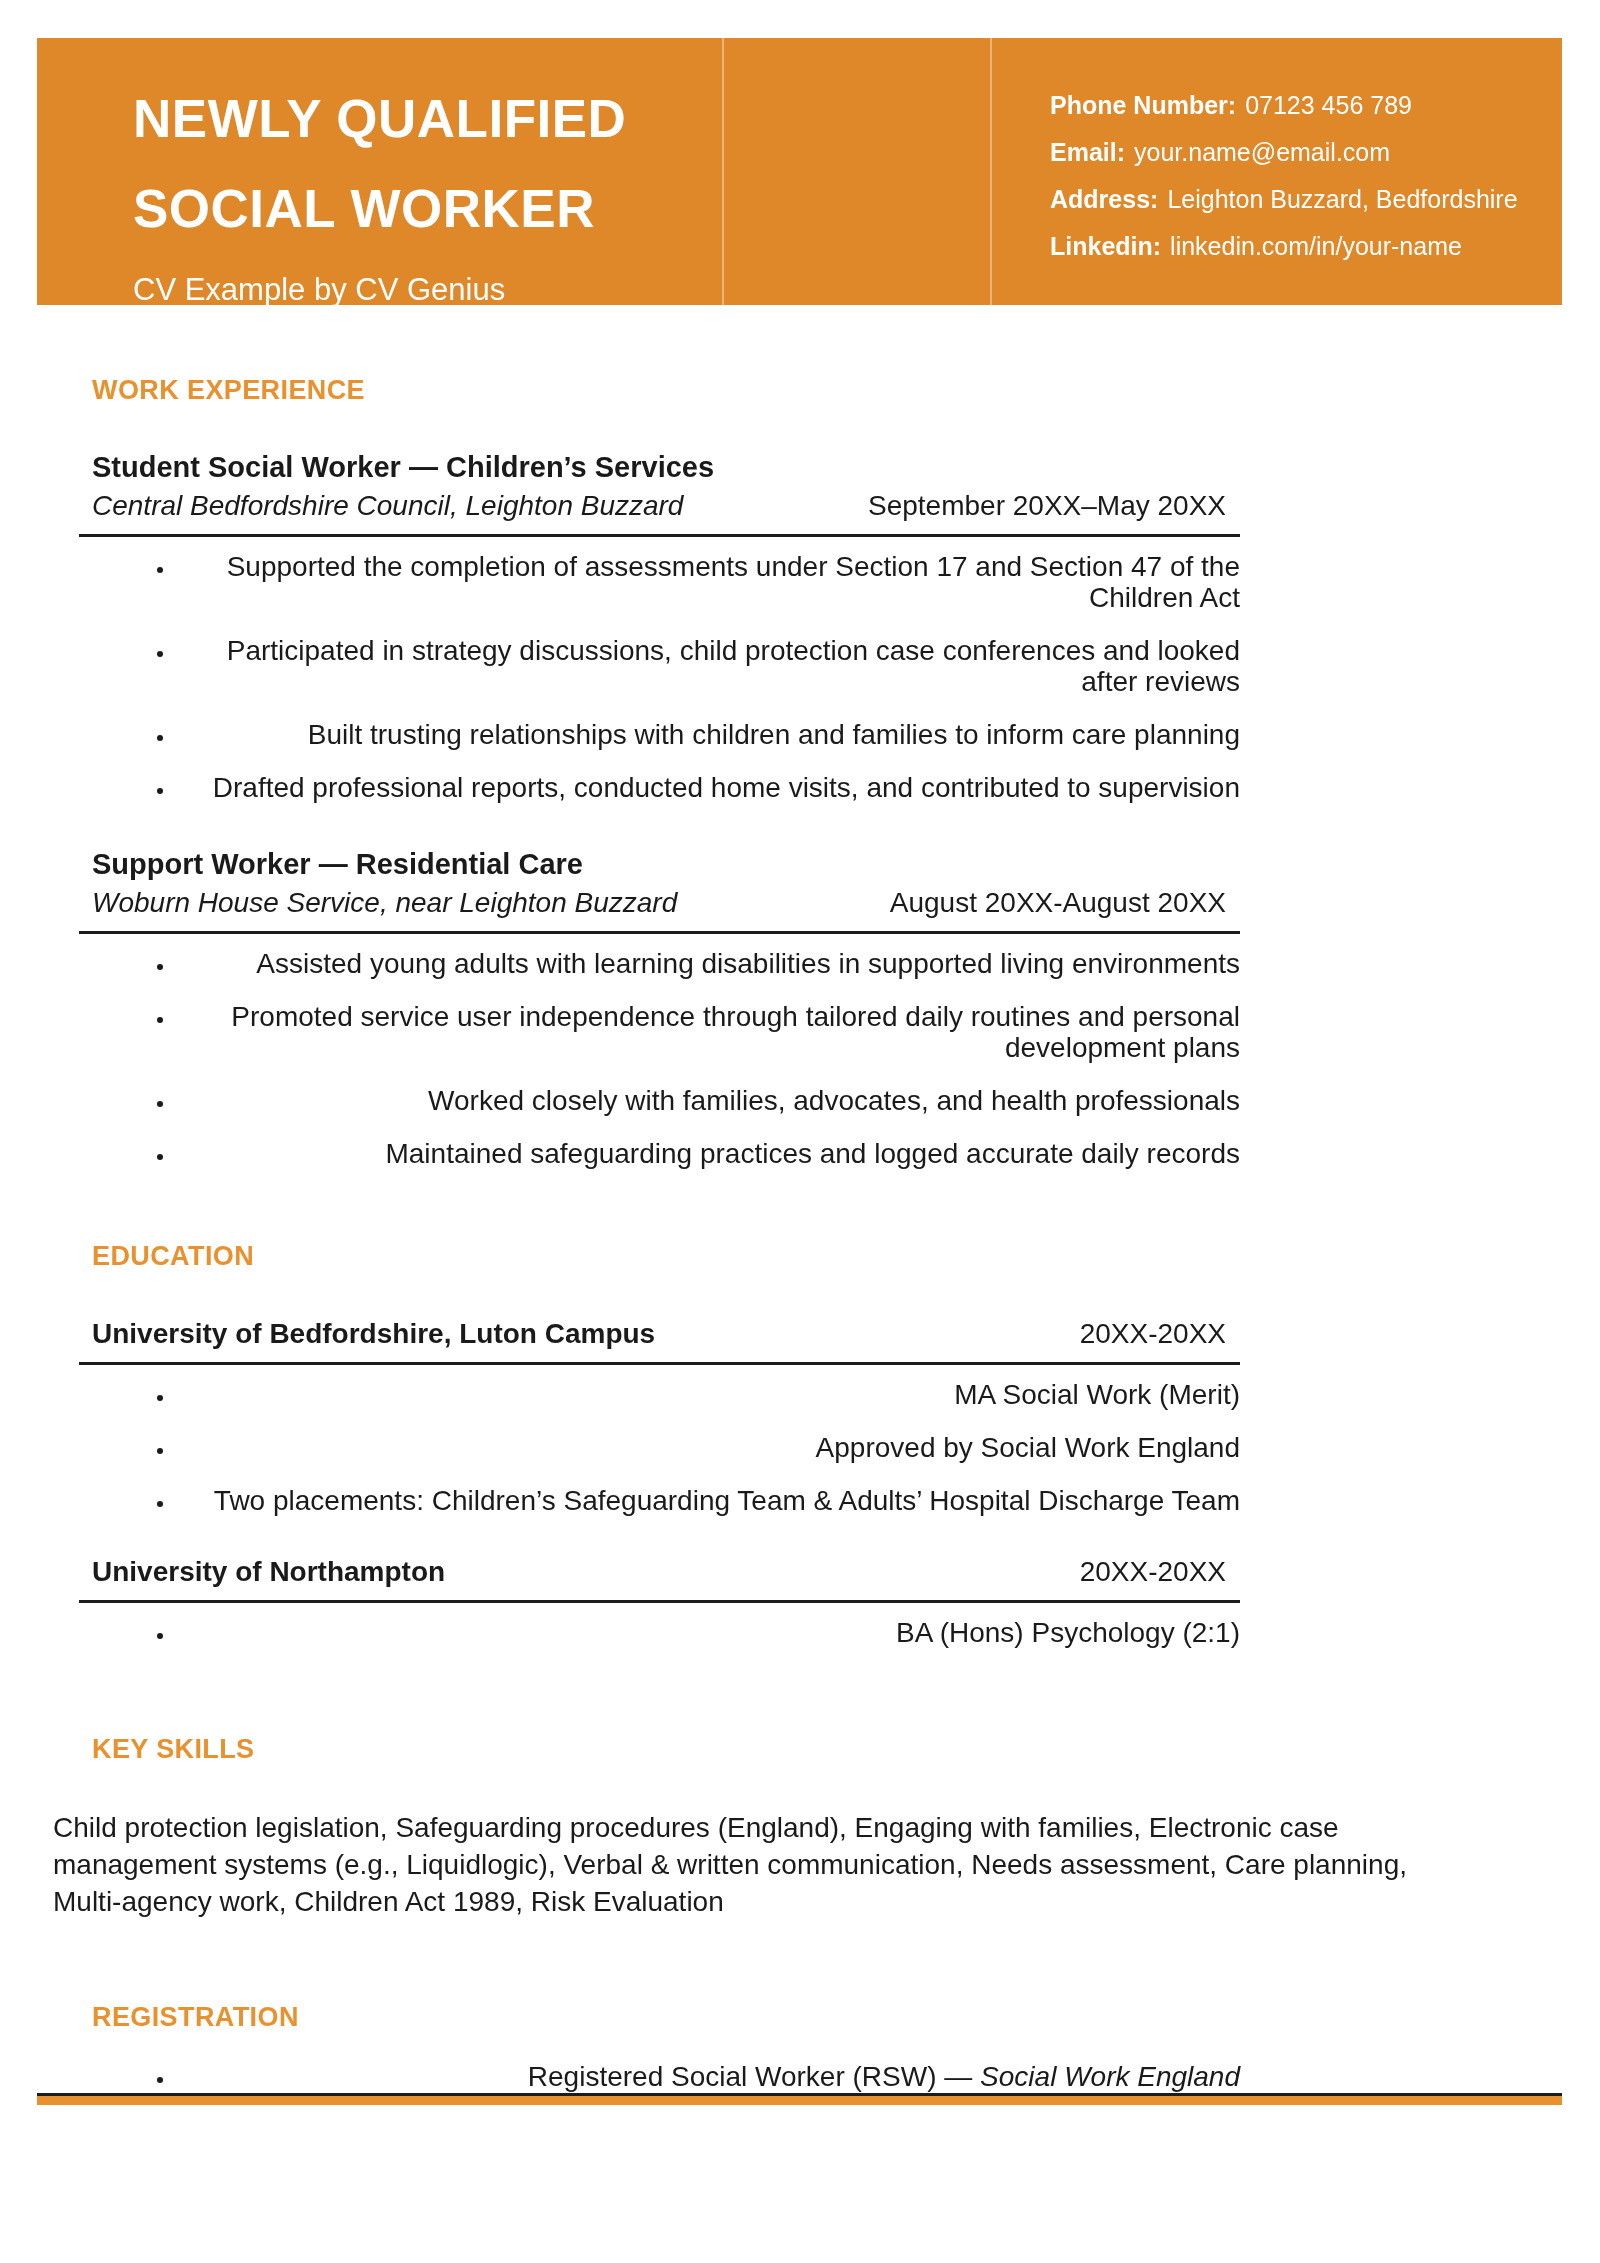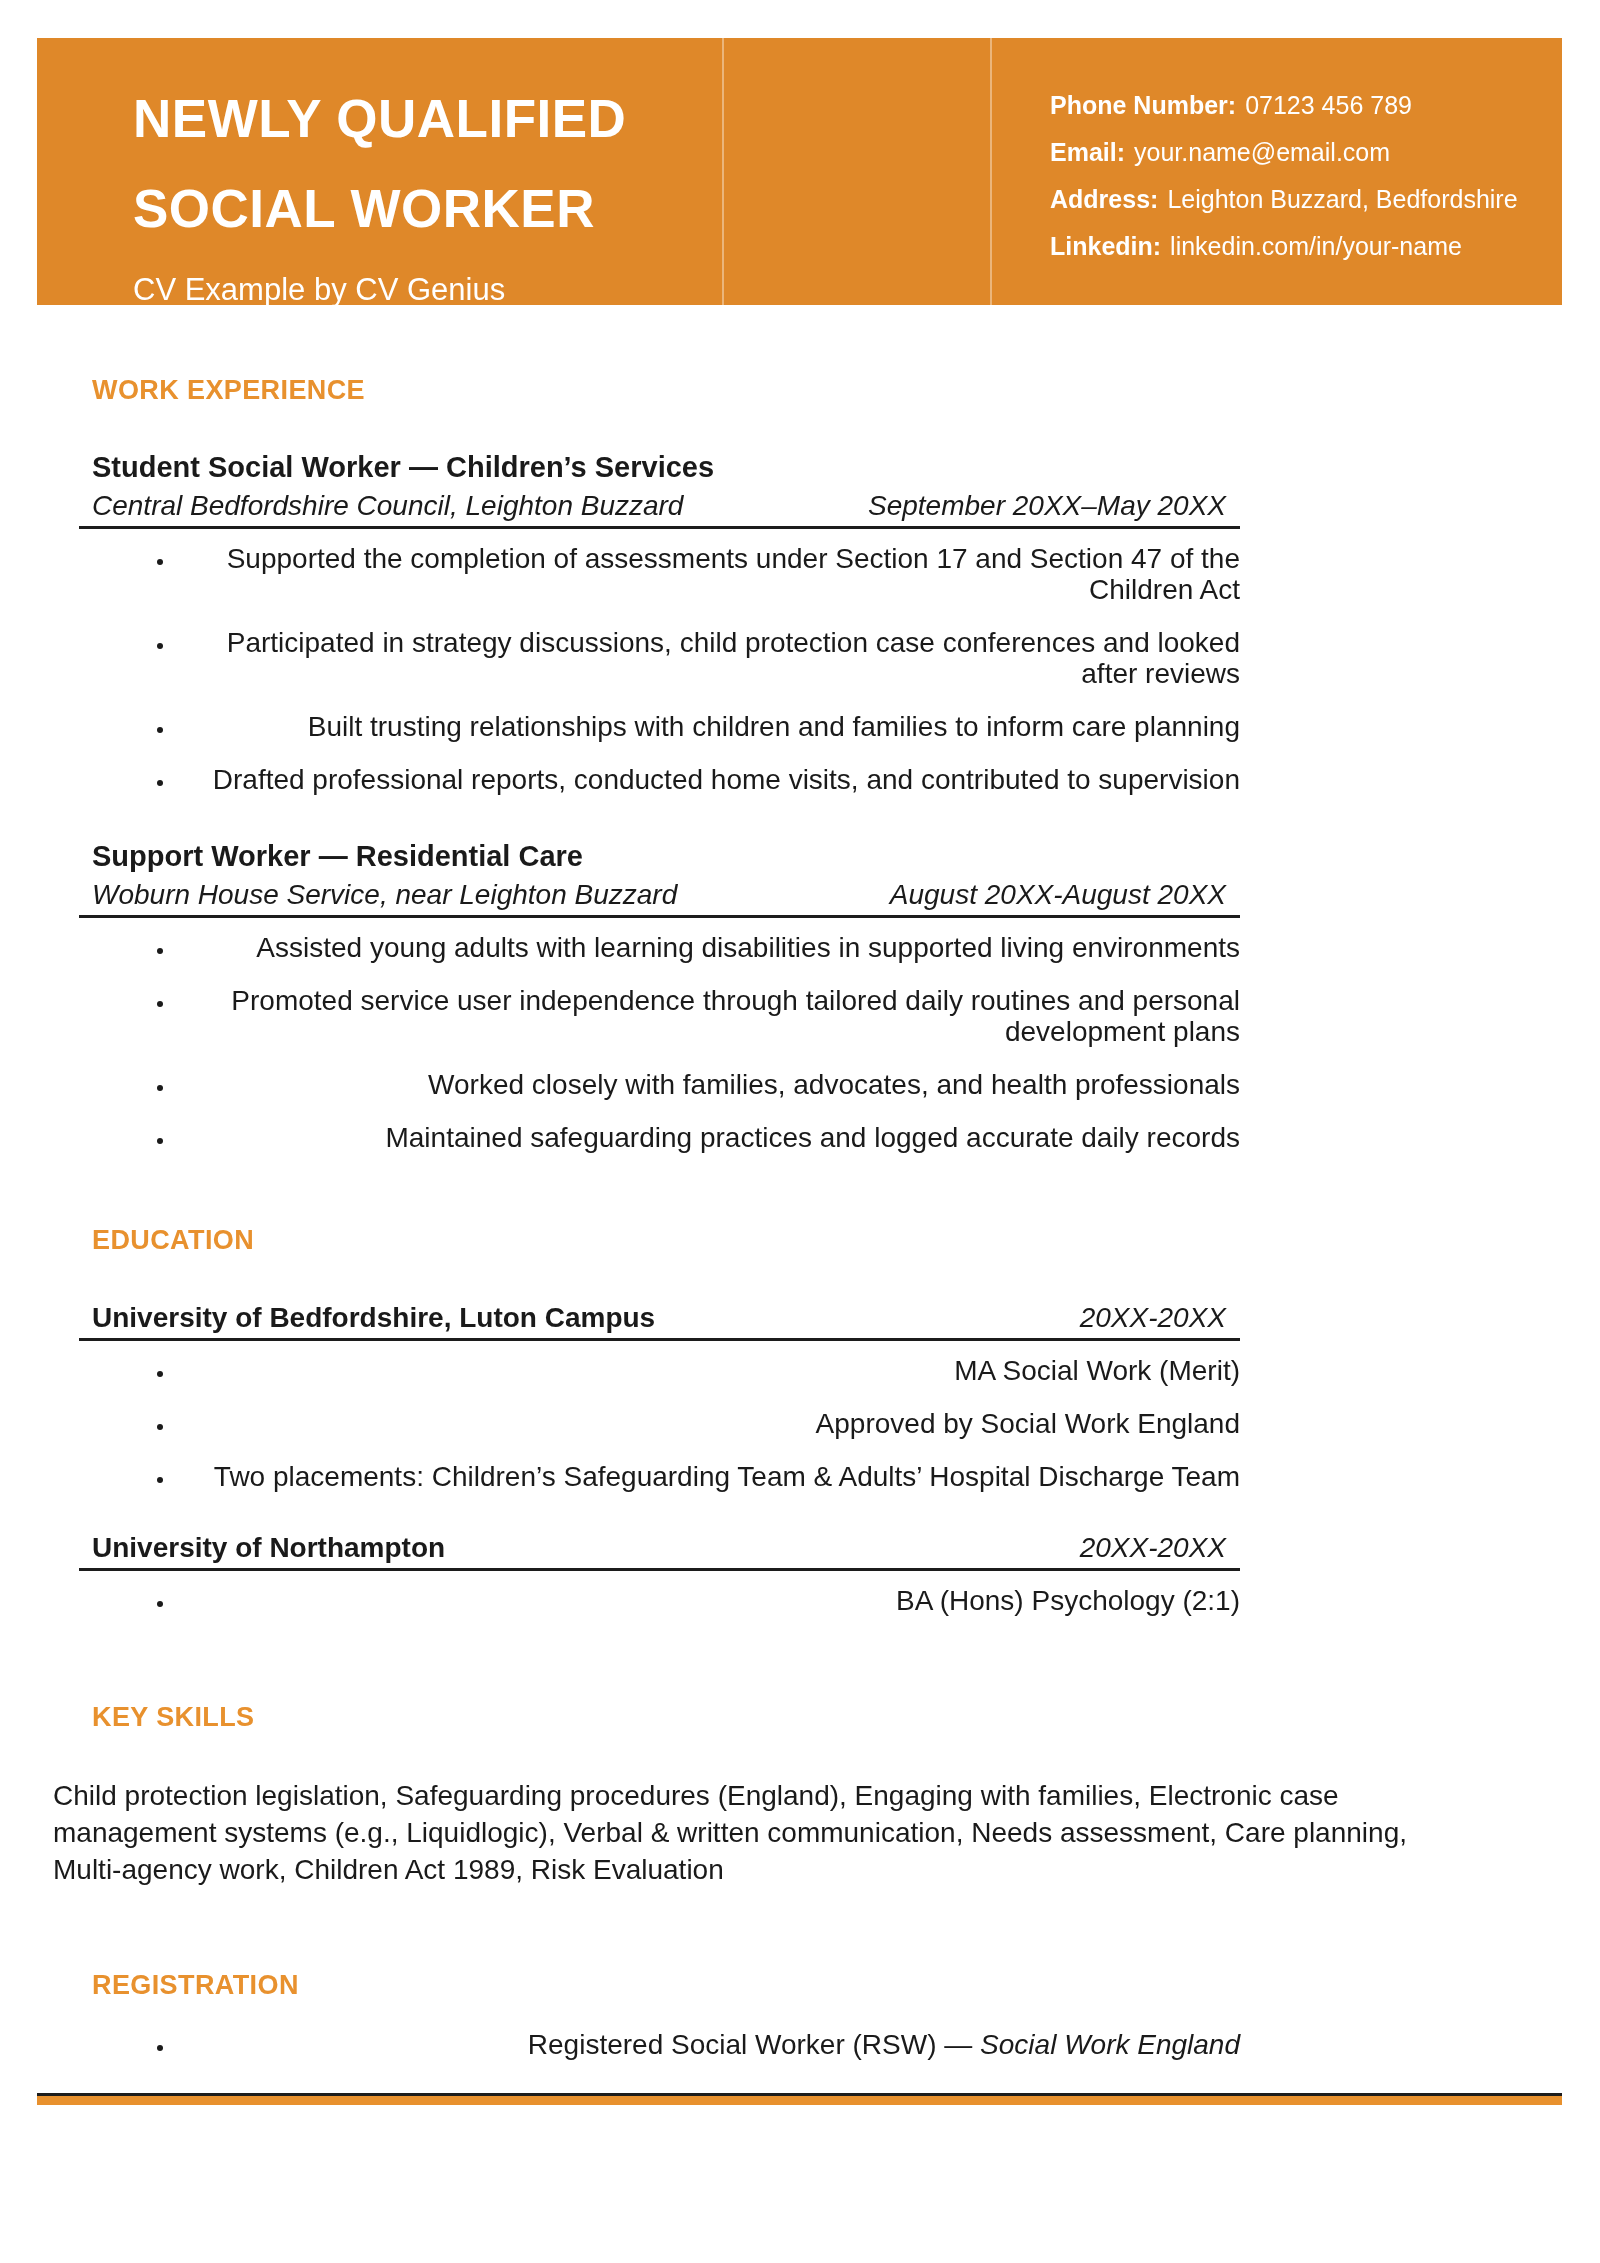--- a/index.html
+++ b/index.html
@@ -54,25 +54,25 @@
   .sec-h.skills{margin-top:86px;}
   .sec-h.reg{margin-top:82px;}
 
   .entry{margin:42px 72px 0 79px;}
   .entry.tight{margin-top:36px;}
   .e-head{border-bottom:3px solid var(--rule);}
   .e-title{font-size:29px;font-weight:700;line-height:38px;padding-left:13px;white-space:nowrap;}
   .e-row{
     display:flex;justify-content:space-between;align-items:baseline;
     font-size:28px;line-height:34px;
-    padding:3px 14px 3px 13px;
+    padding:3px 14px 11px 13px;
   }
   .e-org{font-style:italic;}
   .e-name{font-weight:700;font-style:normal;}
-  .e-date{font-style:italic;white-space:nowrap;}
+  .e-date{white-space:nowrap;}
 
   ul.blist{
     margin:14px 0 0;padding:0 0 0 97px;
     font-size:28px;list-style:disc;text-align:right;
   }
   ul.blist li{line-height:31px;margin-bottom:22px;}
   ul.blist li::marker{font-size:21px;}
 
   .skills-p{margin:44px 70px 0 53px;font-size:28px;line-height:37px;}
   .skills-p div{white-space:nowrap;}

